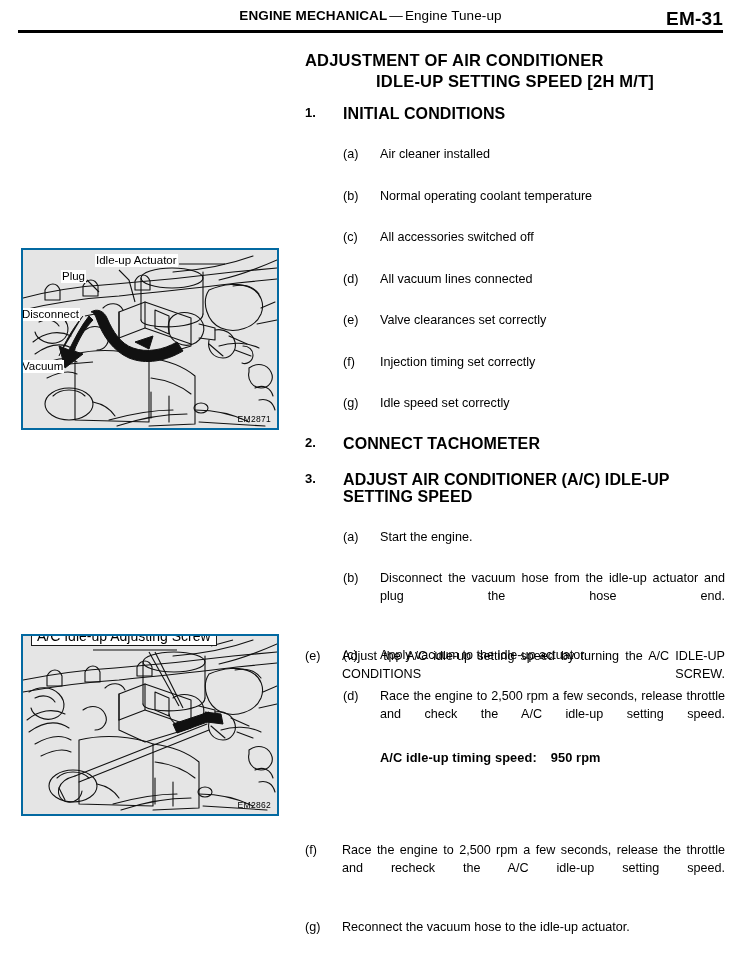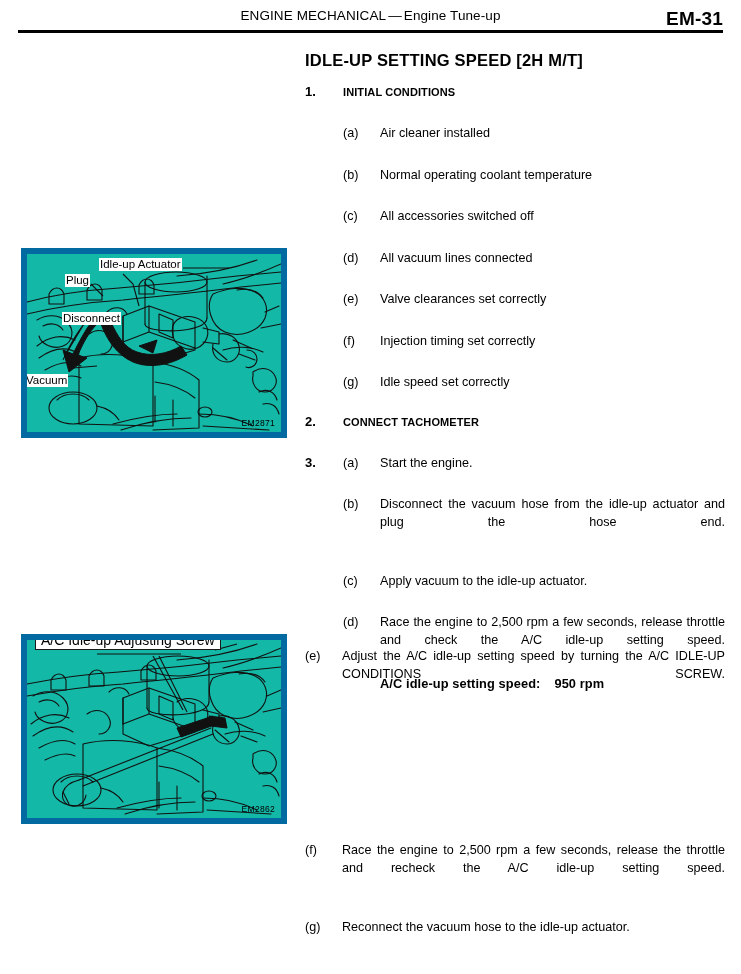--- a/index.html
+++ b/index.html
@@ -29,21 +29,21 @@
     position: absolute;
     left: 0;
     top: 8px;
     width: 741px;
     text-align: center;
     font-size: 13.5px;
     letter-spacing: .1px;
     white-space: nowrap;
   }
   .header-center .sect {
-    font-weight: normal;
+    font-weight: bold;
     text-align: right;
   }
   .header-center .dash {
     font-weight: normal;
     padding: 0 2px;
   }
   .header-center .sub {
     font-weight: normal;
   }
   .header-page {
@@ -71,36 +71,36 @@
     width: 420px;
   }
 
   h1.doc-title {
     margin: 0;
     font-size: 16.5px;
     font-weight: bold;
     line-height: 21px;
     letter-spacing: .2px;
   }
-  h1.doc-title .l2 { display: block; }
+  h1.doc-title .l2 { display: block; text-align: center; }
 
   .step {
     position: relative;
     margin-top: 13px;
     padding-left: 38px;
   }
   .step .num {
     position: absolute;
     left: 0;
     top: 0;
     font-size: 13px;
     font-weight: bold;
   }
   .step .step-title {
-    font-size: 11px;
+    font-size: 16px;
     font-weight: bold;
     line-height: 17px;
     letter-spacing: .1px;
   }
 
   ol.sub-list {
     list-style: none;
     margin: 4px 0 0 0;
     padding: 0;
   }
@@ -150,22 +150,22 @@
   .block-lowest {
     position: absolute;
     left: 305px;
     top: 818px;
     width: 420px;
   }
 
   
   .figure {
     position: absolute;
-    border: 6px solid #0369a1;
-    background: #14b8a6;
+    border: 2px solid #0369a1;
+    background: #e5e5e5;
     overflow: hidden;
   }
   #figure-1 { left: 21px; top: 248px; width: 254px; height: 178px; }
   #figure-2 { left: 21px; top: 634px; width: 254px; height: 178px; }
 
   .fig-canvas {
     position: absolute;
     left: 0; top: 0;
     width: 100%;
     height: 100%;
@@ -184,22 +184,22 @@
     position: absolute;
     font-size: 11.5px;
     line-height: 13px;
     background: #ffffff;
     white-space: nowrap;
     padding: 0 1px;
   }
   
   #cal-actuator { left: 72px; top: 4px; }
   #cal-plug     { left: 38px; top: 20px; }
-  #cal-disc     { left: -2px;  top: 58px; margin-left: 37px; }
-  #cal-vacuum   { left: -2px;  top: 120px; }
+  #cal-disc     { left: -2px;  top: 58px; }
+  #cal-vacuum   { left: -2px;  top: 110px; }
   
   #cal-screw {
     left: 8px;
     top: -9px;
     border: 1.5px solid #1a1a1a;
     padding: 1px 5px 2px 5px;
     font-size: 14px;
     line-height: 14px;
   }
 </style>
@@ -384,20 +384,21 @@
     </g>
   </svg>
 
   <div class="callout" id="cal-screw">A/C Idle-up Adjusting Screw</div>
   <div class="fig-code">EM2862</div>
 </div>
 
 <div class="content-col">
 
   <h1 class="doc-title">
+    <span class="l1">ADJUSTMENT OF AIR CONDITIONER</span>
     <span class="l2">IDLE-UP SETTING SPEED [2H M/T]</span>
   </h1>
 
   <div class="step">
     <span class="num">1.</span>
     <div class="step-title">INITIAL CONDITIONS</div>
     <ol class="sub-list tight">
       <li>
         <span class="marker">(a)</span>
         <span class="body">Air cleaner installed</span>
@@ -429,41 +430,42 @@
     </ol>
   </div>
 
   <div class="step" style="margin-top:22px;">
     <span class="num">2.</span>
     <div class="step-title">CONNECT TACHOMETER</div>
   </div>
 
   <div class="step" style="margin-top:19px;">
     <span class="num">3.</span>
+    <div class="step-title">ADJUST AIR CONDITIONER (A/C) IDLE-UP SETTING SPEED</div>
     <ol class="sub-list">
       <li>
         <span class="marker">(a)</span>
         <span class="body">Start the engine.</span>
       </li>
       <li>
         <span class="marker">(b)</span>
         <span class="body justify">Disconnect the vacuum hose from the idle-up actuator and plug the hose end.</span>
       </li>
       <li>
         <span class="marker">(c)</span>
         <span class="body">Apply vacuum to the idle-up actuator.</span>
       </li>
       <li>
         <span class="marker">(d)</span>
         <span class="body justify">Race the engine to 2,500 rpm a few seconds, release throttle and check the A/C idle-up setting speed.</span>
       </li>
     </ol>
 
     <div class="spec-line">
-      <span>A/C idle-up setting speed:</span><span class="spec-value">950 rpm</span>
+      <span>A/C idle-up timing speed:</span><span class="spec-value">950 rpm</span>
     </div>
   </div>
 </div>
 
 <div class="block-lower">
   <ol class="sub-list">
     <li style="margin-top:0;">
       <span class="marker">(e)</span>
       <span class="body justify">Adjust the A/C idle-up setting speed by turning the A/C IDLE-UP CONDITIONS SCREW.</span>
     </li>

